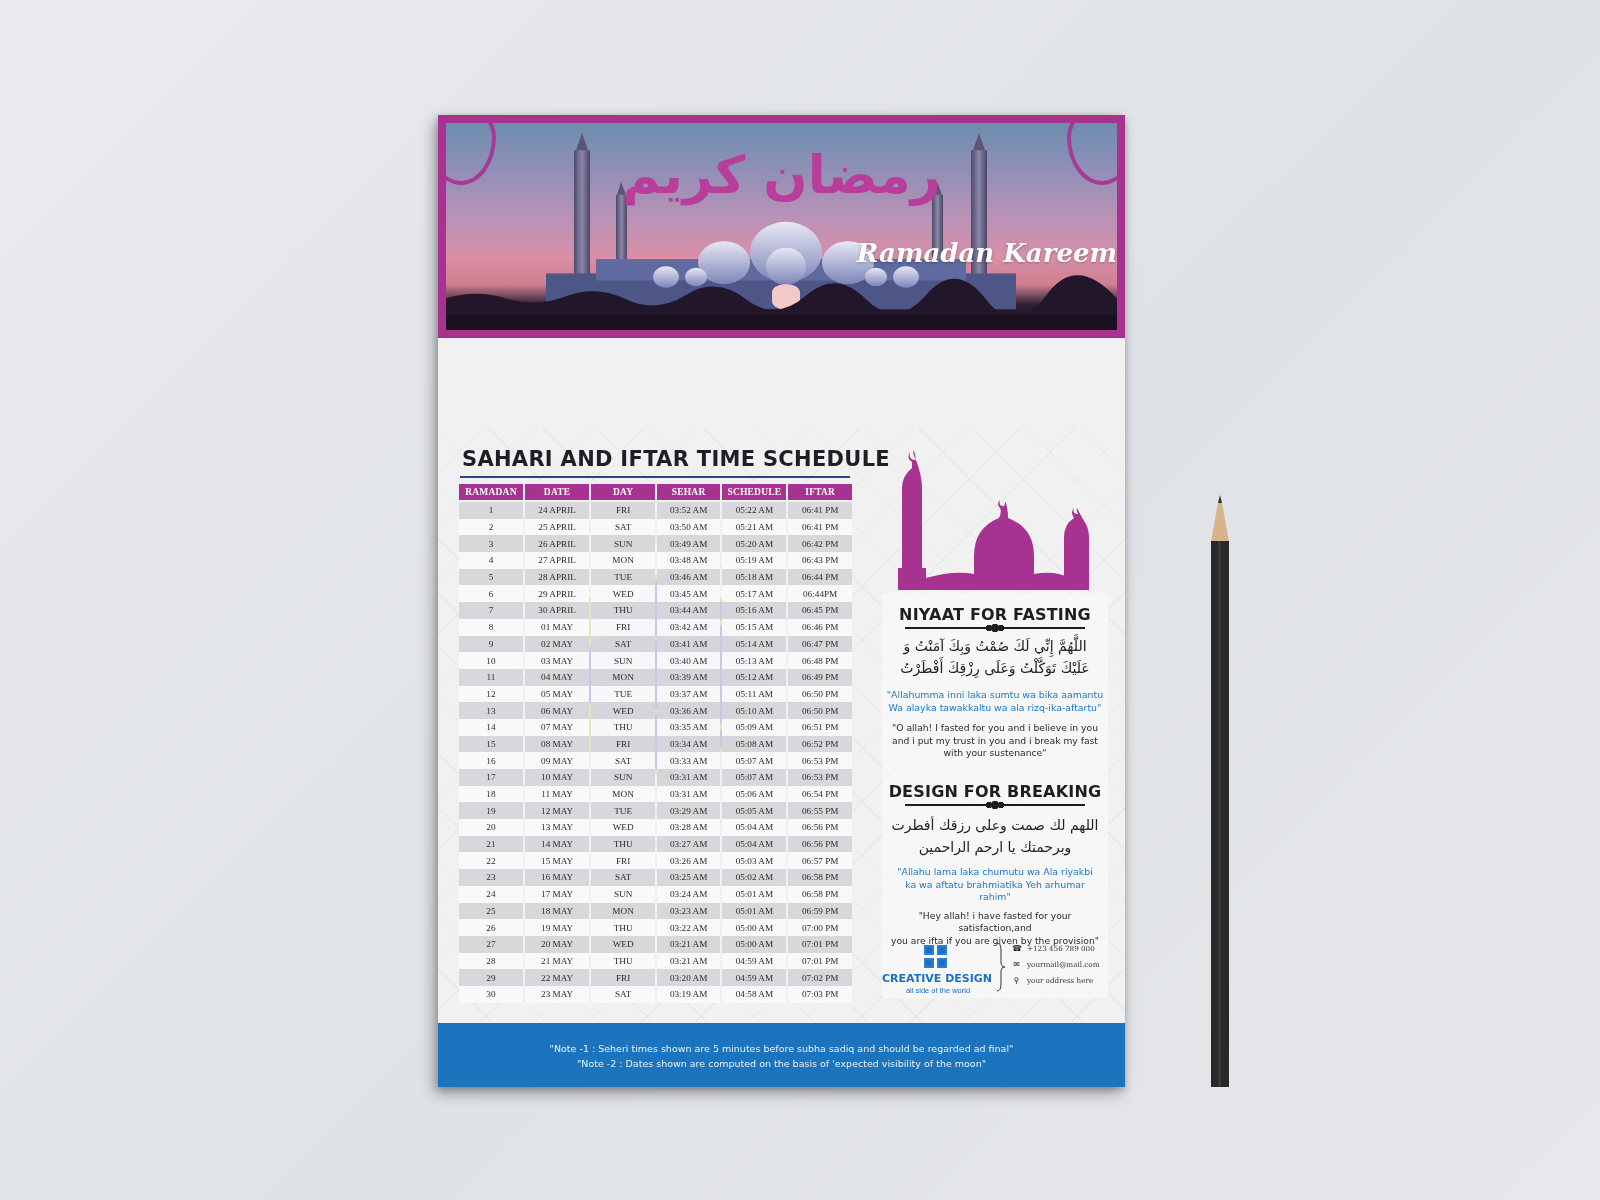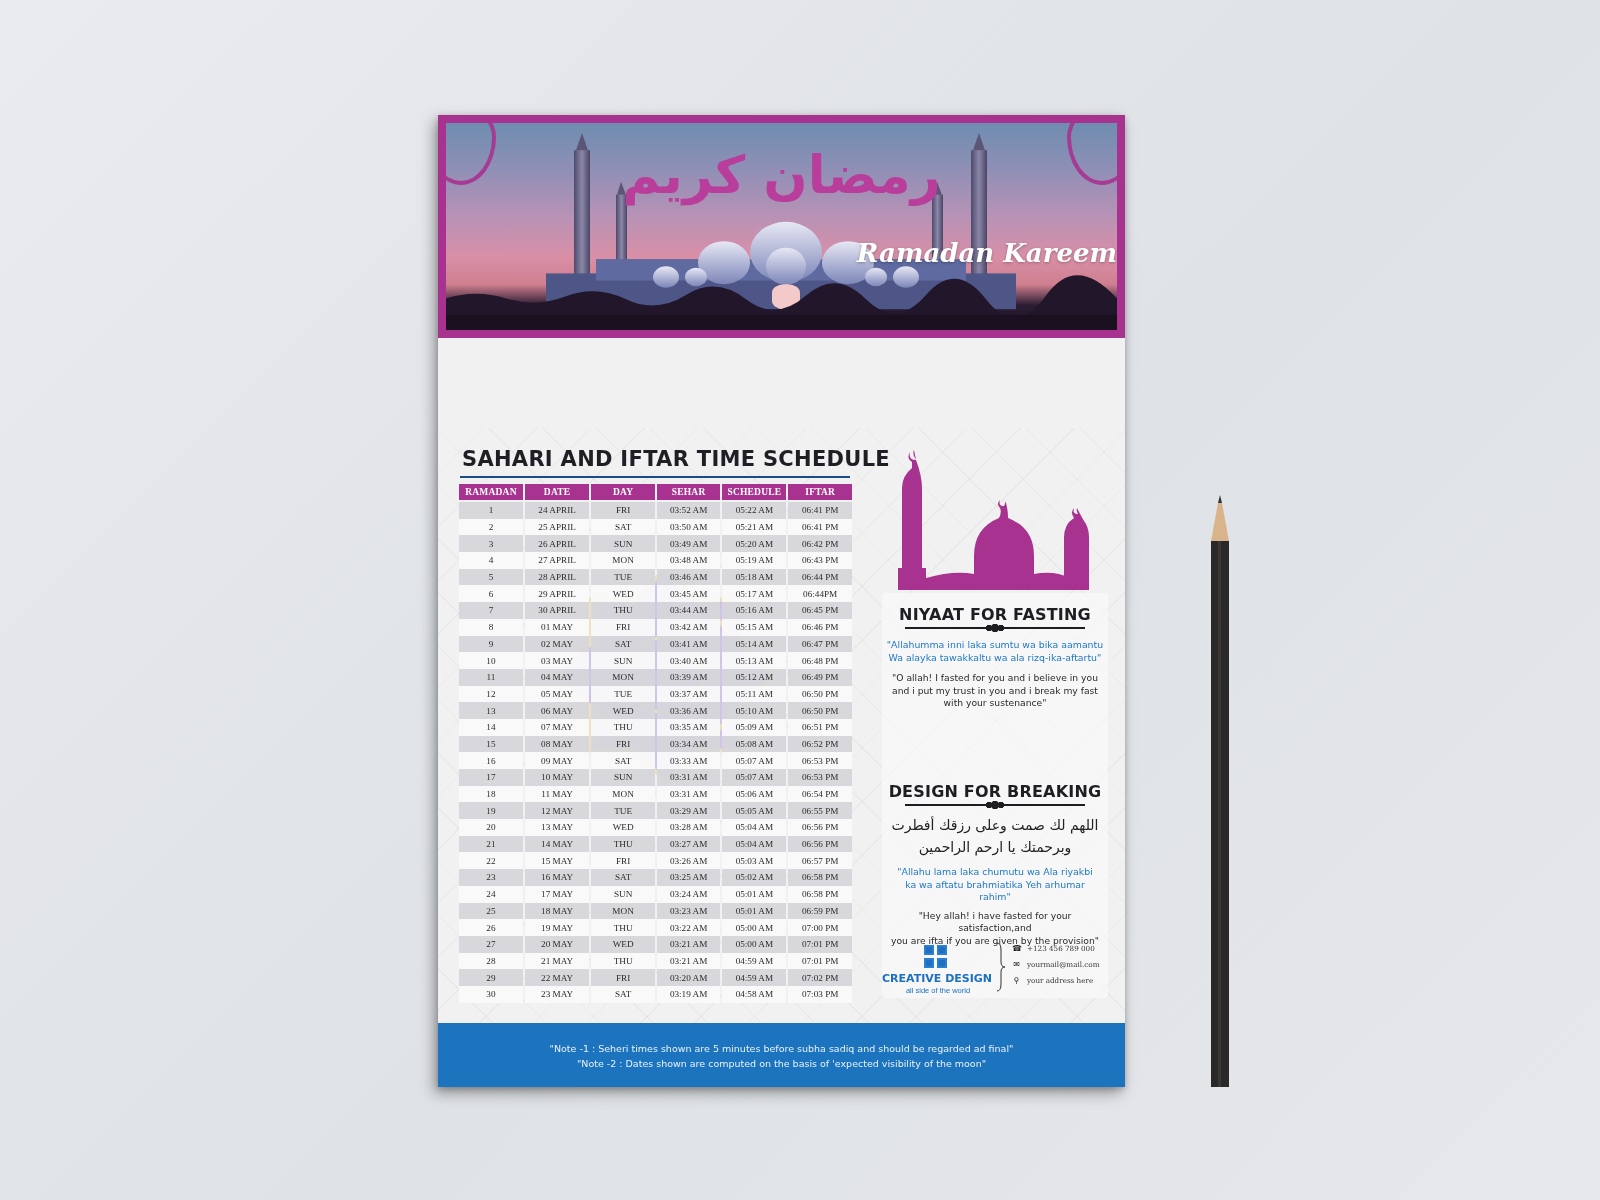--- a/index.html
+++ b/index.html
@@ -468,20 +468,24 @@
         <path d="M42,152 L42,140 Q70,132 90,136 L90,118 Q90,90 115,80 Q118,74 116,70 Q112,66 116,62 Q114,68 120,68 Q122,64 121,62 Q124,70 124,80 Q150,90 150,118 L150,136 Q170,132 186,140 L186,152 Z"></path>
 
         <path d="M180,152 L180,100 Q180,86 190,80 Q186,74 190,70 Q188,76 194,76 Q192,72 193,70 Q198,80 202,86 Q205,92 205,100 L205,152 Z"></path>
       </g>
     </svg>
 
     <div class="niyaat-card">
       <div style="position:absolute; left:0; top:12px; width:226px;">
         <div class="niyaat-heading">NIYAAT FOR FASTING</div>
         <div class="niyaat-divider"></div>
+        <div style="margin-top:6px">
+          <div class="arabic-line">اللَّهُمَّ إِنِّي لَكَ صُمْتُ وَبِكَ آمَنْتُ وَ</div>
+          <div class="arabic-line">عَلَيْكَ تَوَكَّلْتُ وَعَلَى رِزْقِكَ أَفْطَرْتُ</div>
+        </div>
         <div style="margin-top:10px">
           <div class="translit">"Allahumma inni laka sumtu wa bika aamantu</div>
           <div class="translit">Wa alayka tawakkaltu wa ala rizq-ika-aftartu"</div>
         </div>
         <div style="margin-top:8px">
           <div class="translation">"O allah! I fasted for you and i believe in you</div>
           <div class="translation">and i put my trust in you and i break my fast</div>
           <div class="translation">with your sustenance"</div>
         </div>
       </div>

